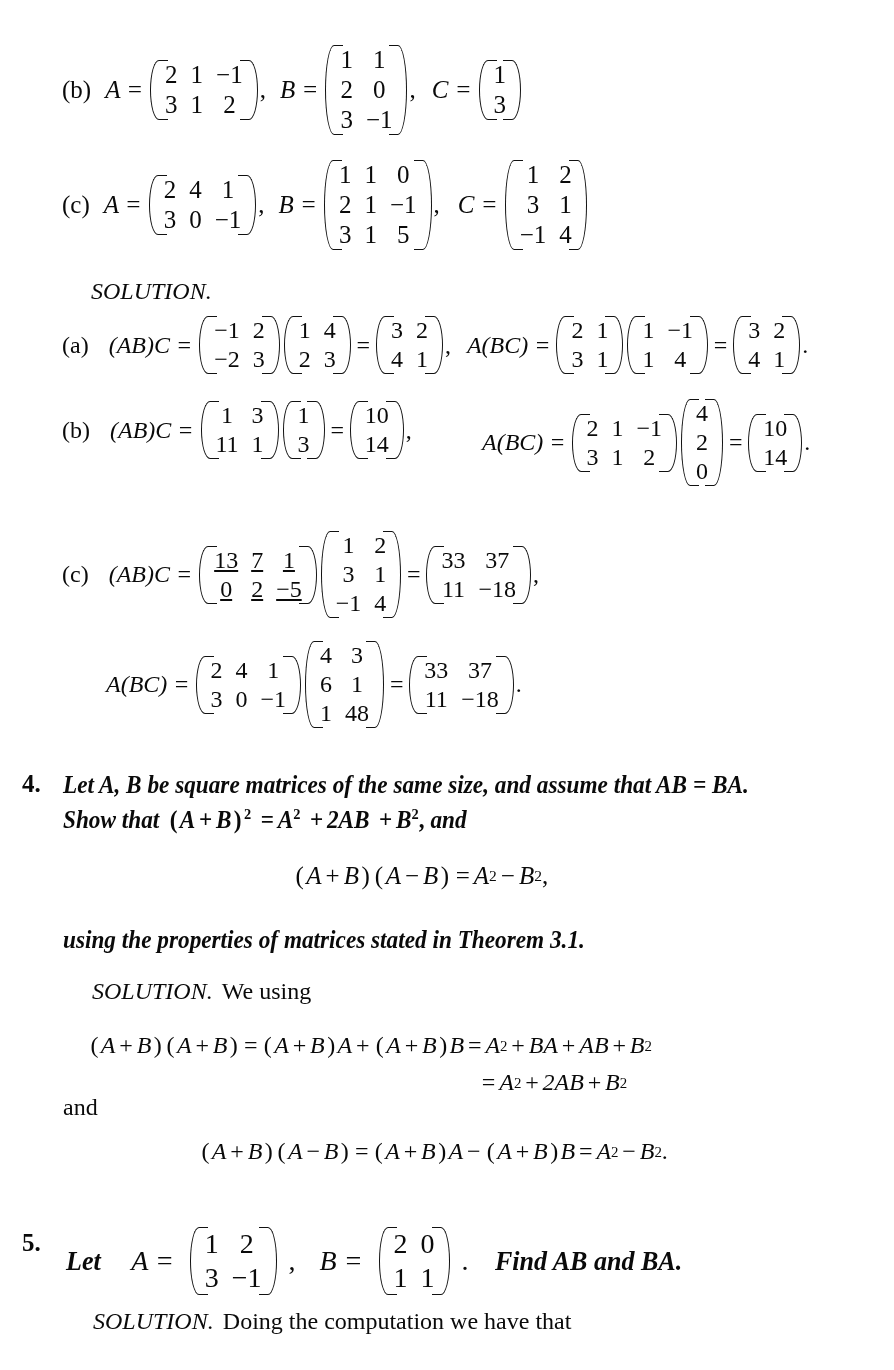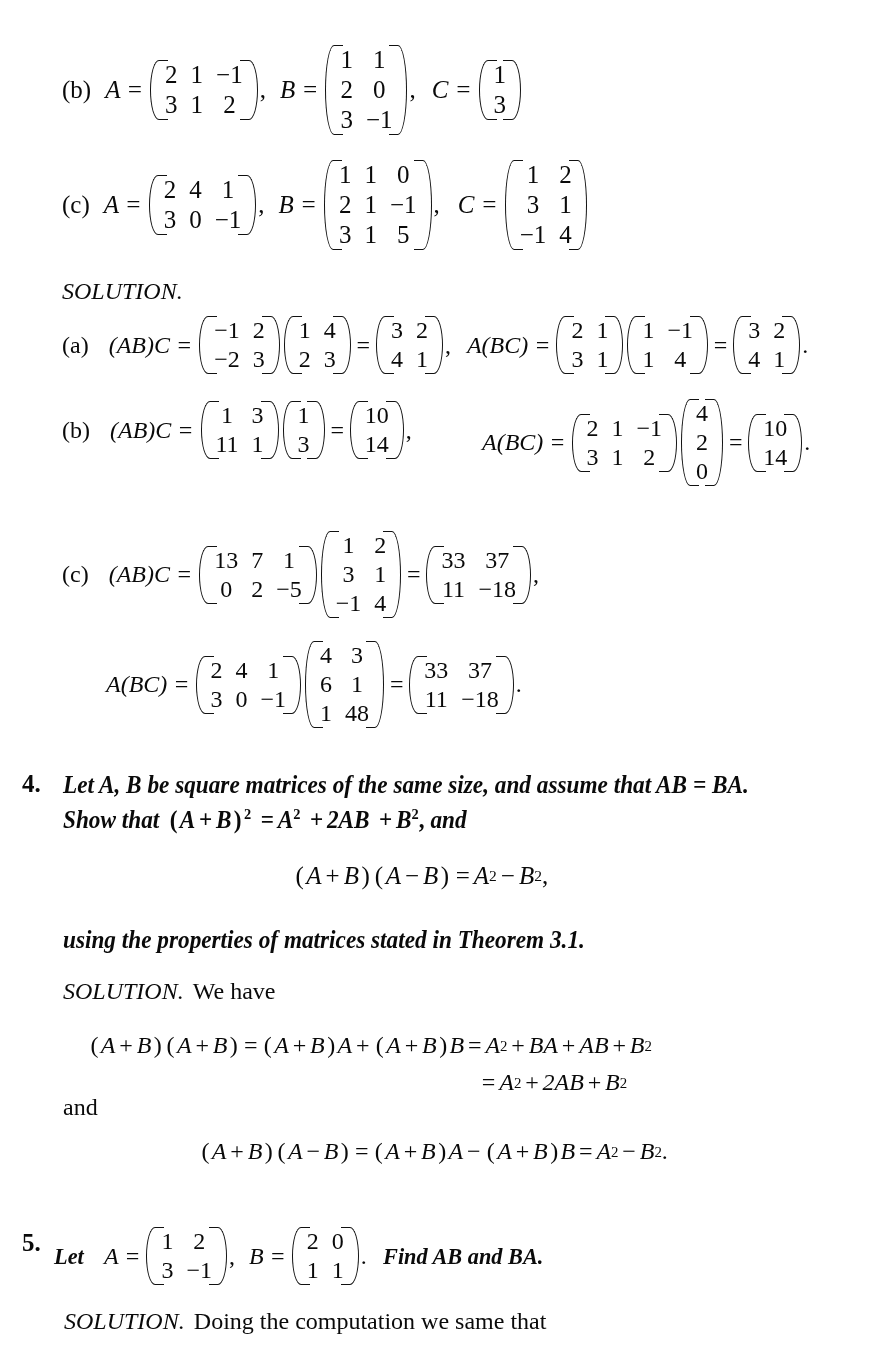--- a/index.html
+++ b/index.html
@@ -49,21 +49,21 @@
     padding: 2px 6px;
     column-gap: 13px;
     row-gap: 2px;
   }
   .mbody .cell { font-style: italic; font-style: normal; text-align: center; white-space: nowrap; }
 
   
   .abs { position: absolute; white-space: nowrap; }
 
   .lbl { font-style: normal; }
-  .italic { font-style: italic; }
+  .italic { font-style: italic; margin-left: 29px; }
 
   
   .exnum { font-weight: bold; font-style: normal; }
 
   
   .stmt {
     font-style: italic;
     font-weight: bold;
     font-family: "Liberation Serif", "DejaVu Serif", serif;
     transform: scaleX(0.93);
@@ -314,21 +314,21 @@
       <span class="paren r"></span>
     </span>
     <span class="punc">.</span>
   </div>
 
   <div class="abs mrow" style="left:62px; top:530px; font-size:24px;">
     <span class="lbl">(c)</span>
     <span class="mi" style="margin-left:20px;">(AB)C =</span>
     <span class="mat" style="margin-left:5px;">
       <span class="paren l"></span>
-      <span class="mbody" style="grid-template-columns: repeat(3, auto);">
+      <span class="mbody" style="grid-template-columns: repeat(3, auto); text-decoration: underline;">
           <span class="cell">13</span>
           <span class="cell">7</span>
           <span class="cell">1</span>
           <span class="cell">0</span>
           <span class="cell">2</span>
           <span class="cell">−5</span>
         </span>
       <span class="paren r"></span>
     </span>
     <span class="mat">
@@ -428,21 +428,21 @@
     <span class="op">−</span>
       <span>B</span>
       <span class="supn">2</span>
       <span class="punc">,</span>
   </div>
 
   <div class="abs stmt" style="left:63px; top:926px; font-size:25px;">using the properties of matrices stated in Theorem 3.1.</div>
 
   <div class="abs mrow" style="left:63px; top:978px; font-size:24px;">
     <span class="italic">SOLUTION.</span>
-    <span class="lbl" style="margin-left:.38em;">We have</span>
+    <span class="lbl" style="margin-left:.38em;">We using</span>
   </div>
 
   <div class="abs mrow eq-plain" style="left:88px; top:1032px; font-size:24px;">
     <span class="opn">(</span>
       <span>A</span>
       <span class="op">+</span>
       <span>B</span>
       <span class="opn">)</span>
       <span class="opn">(</span>
       <span>A</span>
@@ -518,21 +518,21 @@
       <span>A</span>
       <span class="supn">2</span>
     <span class="op">−</span>
       <span>B</span>
       <span class="supn">2</span>
       <span class="punc">.</span>
   </div>
 
   <div class="abs exnum" style="left:22px; top:1229px; font-size:25px;">5.</div>
 
-  <div class="abs mrow" style="left:54px; top:1226px; font-size:24px;">
+  <div class="abs mrow" style="left:66px; top:1226px; font-size:28px;gap:10px;">
     <span class="stmt">Let</span>
     <span class="mi" style="margin-left:18px;">A =</span>
     <span class="mat" style="margin-left:4px;">
       <span class="paren l"></span>
       <span class="mbody" style="grid-template-columns: repeat(2, auto);">
           <span class="cell">1</span>
           <span class="cell">2</span>
           <span class="cell">3</span>
           <span class="cell">−1</span>
         </span>
@@ -549,18 +549,18 @@
           <span class="cell">1</span>
         </span>
       <span class="paren r"></span>
     </span>
     <span class="punc">.</span>
     <span class="stmt" style="margin-left:16px;">Find  AB and  BA.</span>
   </div>
 
   <div class="abs mrow" style="left:64px; top:1308px; font-size:24px;">
     <span class="italic">SOLUTION.</span>
-    <span class="lbl" style="margin-left:.38em;">Doing the computation we same that</span>
+    <span class="lbl" style="margin-left:.38em;">Doing the computation we have that</span>
   </div>
 
   <div class="watermark" style="left: 717px; top: 1369px; color: rgb(216, 216, 216);">知乎 @利宝</div>
 
 </div>
 
 </body></html>

